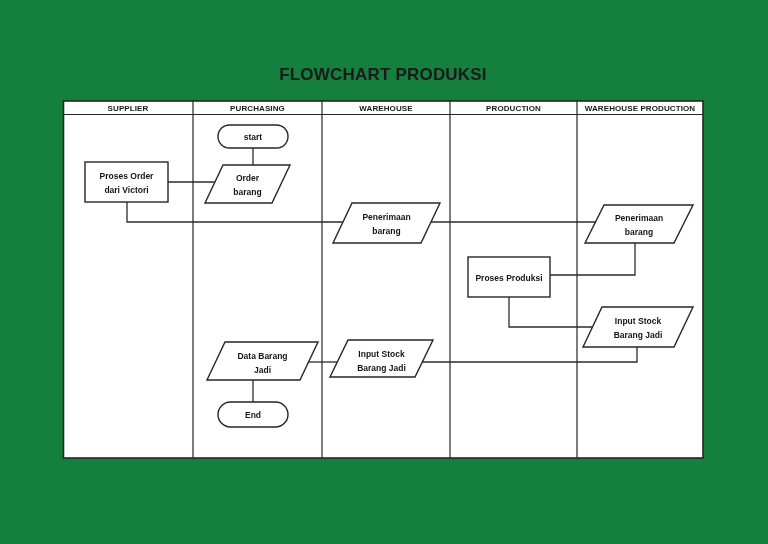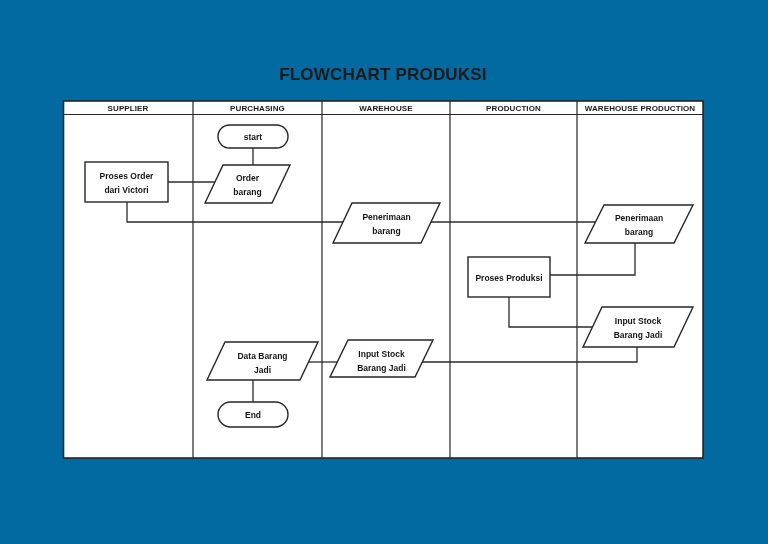--- a/index.html
+++ b/index.html
@@ -5,21 +5,21 @@
   html, body {
     margin: 0;
     padding: 0;
     background: #ffffff;
     font-family: "Liberation Sans", sans-serif;
   }
   .page {
     position: relative;
     width: 768px;
     height: 544px;
-    background: #0369a1;
+    background: #15803d;
     overflow: hidden;
   }
   svg { display: block; }
   .diagram-title {
     font-family: "Liberation Sans", sans-serif;
     font-size: 17px;
     font-weight: bold;
     fill: #1a1a1a;
     letter-spacing: 0.2px;
   }

